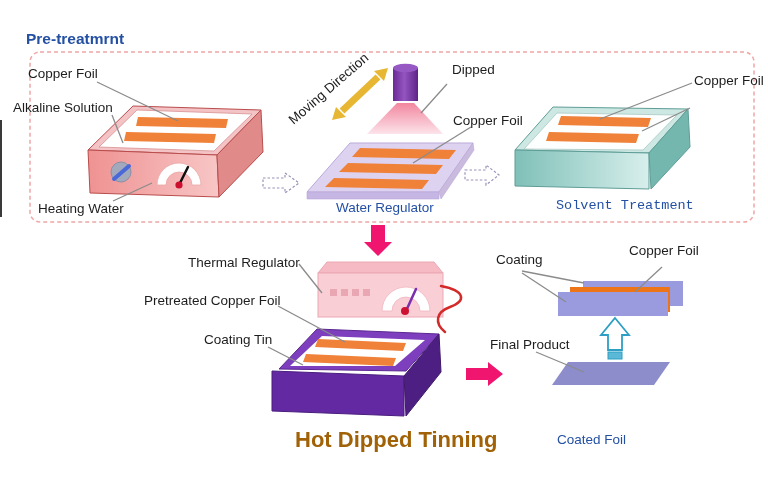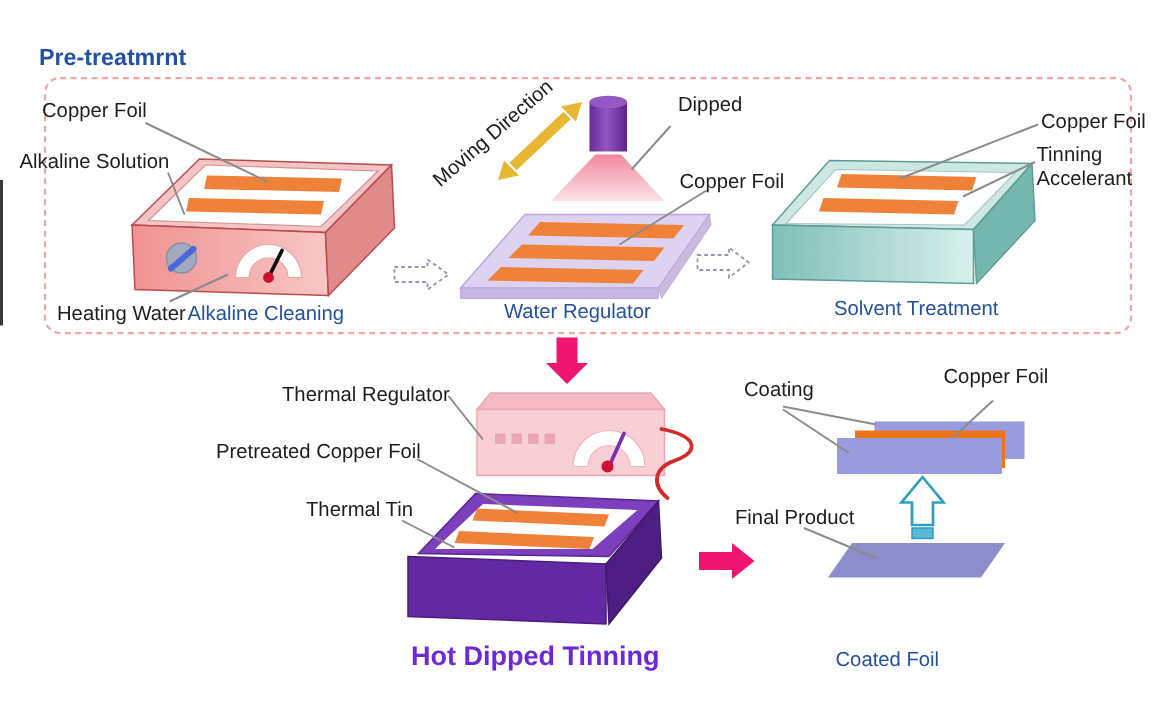--- a/index.html
+++ b/index.html
@@ -12,21 +12,21 @@
     position:absolute;font-size:13.5px;color:#1d1d1d;white-space:nowrap;line-height:1.22;
   }
   .label.wrap{white-space:normal;}
   .caption{
     position:absolute;font-size:13.5px;color:#2450a4;white-space:nowrap;line-height:1.2;
   }
   .section-title{
     position:absolute;left:26px;top:30px;font-size:15.5px;font-weight:bold;color:#2450a4;
   }
   .big-caption{
-    position:absolute;left:274px;top:427px;font-size:18px;color:#6d28d9;font-weight:bold;
+    position:absolute;left:295px;top:427px;font-size:22px;color:#a16207;font-weight:bold;
   }
   .rotated{
     transform-origin:0 50%;
     transform:rotate(-41deg);
   }
 </style>
 </head>
 <body>
 
 <div id="stage">
@@ -165,34 +165,32 @@
       <line x1="662" y1="267" x2="635" y2="292"></line>
       <line x1="536" y1="352" x2="584" y2="372"></line>
     </g>
   </svg>
 
   <div class="section-title">Pre-treatmrnt</div>
 
   <div class="label" style="left:28px;top:66px;">Copper Foil</div>
   <div class="label" style="left:13px;top:100px;">Alkaline Solution</div>
   <div class="label" style="left:38px;top:201px;">Heating Water</div>
-  <div class="caption" style="left:125px;top:201px;">Alkaline Cleaning</div>
 
   <div class="label rotated" style="left:291px;top:114px;">Moving Direction</div>
   <div class="label" style="left:452px;top:62px;">Dipped</div>
   <div class="label" style="left:453px;top:113px;">Copper Foil</div>
   <div class="caption" style="left:336px;top:200px;">Water Regulator</div>
 
   <div class="label" style="left:694px;top:73px;">Copper Foil</div>
-  <div class="label wrap" style="left:691px;top:95px;width:72px;">Tinning Accelerant</div>
-  <div class="caption" style="left:556px;top:198px;">Solvent Treatment</div>
+  <div class="caption" style="left:556px;top:198px;font-family:Liberation Mono, monospace;">Solvent Treatment</div>
 
   <div class="label" style="left:144px;top:293px;">Pretreated Copper Foil</div>
   <div class="label" style="left:188px;top:255px;">Thermal Regulator</div>
-  <div class="label" style="left:204px;top:332px;">Thermal Tin</div>
+  <div class="label" style="left:204px;top:332px;">Coating Tin</div>
   <div class="big-caption">Hot Dipped Tinning</div>
 
   <div class="label" style="left:496px;top:252px;">Coating</div>
   <div class="label" style="left:629px;top:243px;">Copper Foil</div>
   <div class="label" style="left:490px;top:337px;">Final Product</div>
   <div class="caption" style="left:557px;top:432px;">Coated Foil</div>
 
 </div>
 
 </body></html>

